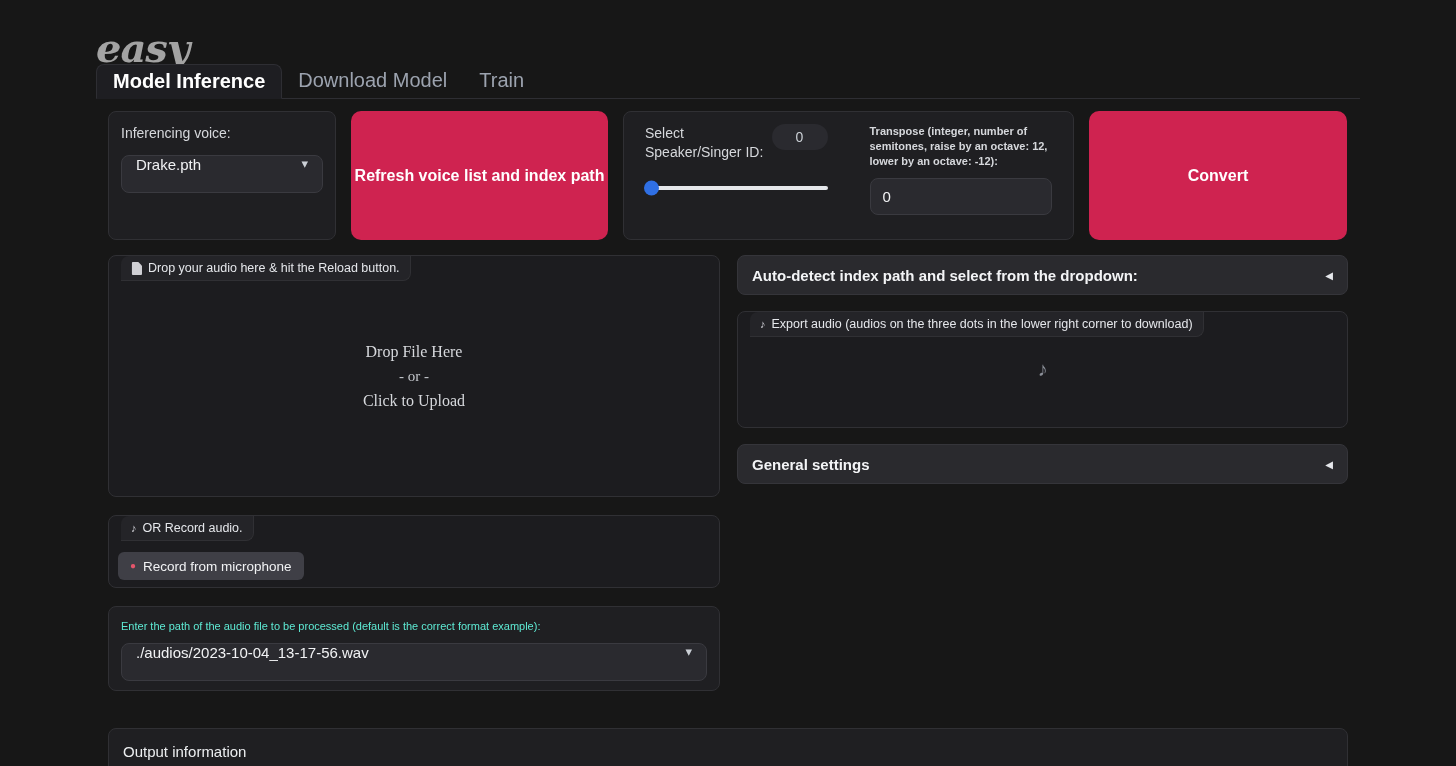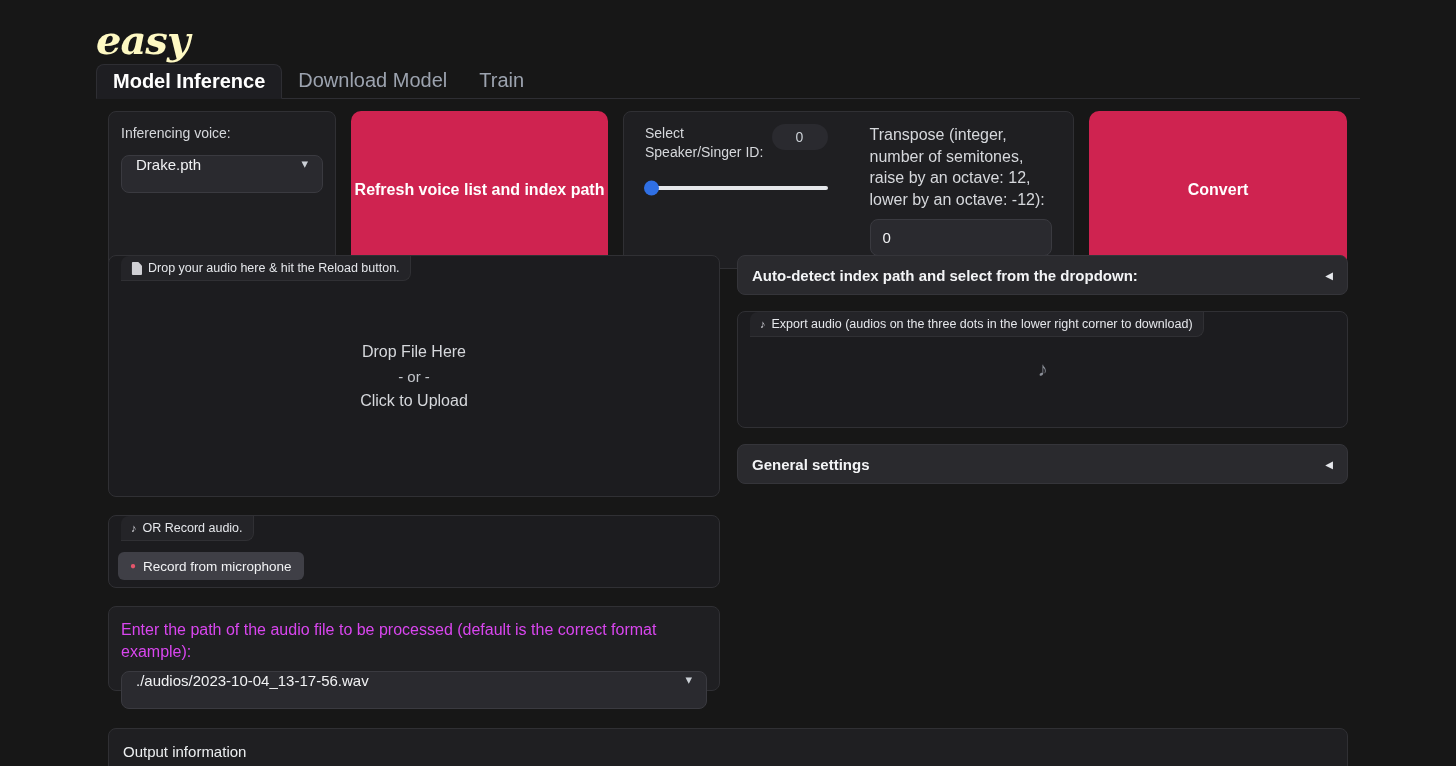--- a/index.html
+++ b/index.html
@@ -11,22 +11,22 @@
     overflow: hidden;
   }
   .page { padding: 0 96px; }
 
   
   .logo {
     font-family: "DejaVu Serif", serif;
     font-style: italic;
     font-weight: 700;
     font-size: 40px;
-    color: #fef9c3;
-    padding-top: 16px;
+    color: #a3a3a3;
+    padding-top: 24px;
     height: 64px;
     letter-spacing: -1px;
   }
 
   
   .tabbar { display: flex; border-bottom: 1px solid #2e2e33; }
   .tab {
     padding: 5px 16px;
     font-size: 20px;
     color: #9ca3af;
@@ -113,21 +113,21 @@
     background: #e5e7eb; border-radius: 2px;
   }
   .slider-handle {
     position: absolute; top: 50%; left: 0;
     width: 15px; height: 15px;
     transform: translate(-1px, -50%);
     background: var(--slider, #2f6fe4);
     border-radius: 50%;
   }
   .transpose-col { display: flex; flex-direction: column; }
-  .transpose-col .small-label { font-size: 16px; }
+  .transpose-col .small-label { font-size: 11px; font-weight: bold; }
   .text-input {
     margin-top: 9px;
     background: #2a2a2f;
     border: 1px solid #3a3a40;
     border-radius: 8px;
     height: 37px;
     width: 100%;
     padding: 0 12px;
     font-size: 15px;
     font-family: inherit;
@@ -165,20 +165,21 @@
     z-index: 2;
   }
   .tag-icon { font-size: 11px; color: #cfcfd4; display: flex; align-items: center; }
   .drop-center {
     position: absolute; inset: 0;
     display: flex; flex-direction: column;
     align-items: center; justify-content: center;
     gap: 7px;
     color: #d6d8dc;
     font-size: 16px;
+    font-family: Liberation Serif, serif;
   }
   .drop-or { font-size: 15px; color: #c3c6cb; }
 
   .record-box { height: 73px; }
   .record-btn {
     position: absolute; left: 9px; top: 36px;
     height: 28px;
     display: flex; align-items: center; gap: 7px;
     background: #3f3f46;
     border: none;
@@ -191,21 +192,21 @@
   }
   .record-dot { color: #e4556b; font-size: 10px; line-height: 1; }
 
   .path-box {
     background: #1f1f22;
     border: 1px solid #303034;
     border-radius: 8px;
     padding: 12px;
     height: 85px;
   }
-  .path-box .small-label { font-size: 16px; color: #d946ef; margin-bottom: 9px; }
+  .path-box .small-label { font-size: 11px; color: #5eead4; margin-bottom: 9px; }
 
   .accordion {
     height: 40px;
     background: #2a2a2e;
     border: 1px solid #35353a;
     border-radius: 8px;
     display: flex;
     align-items: center;
     justify-content: space-between;
     padding: 0 14px;

